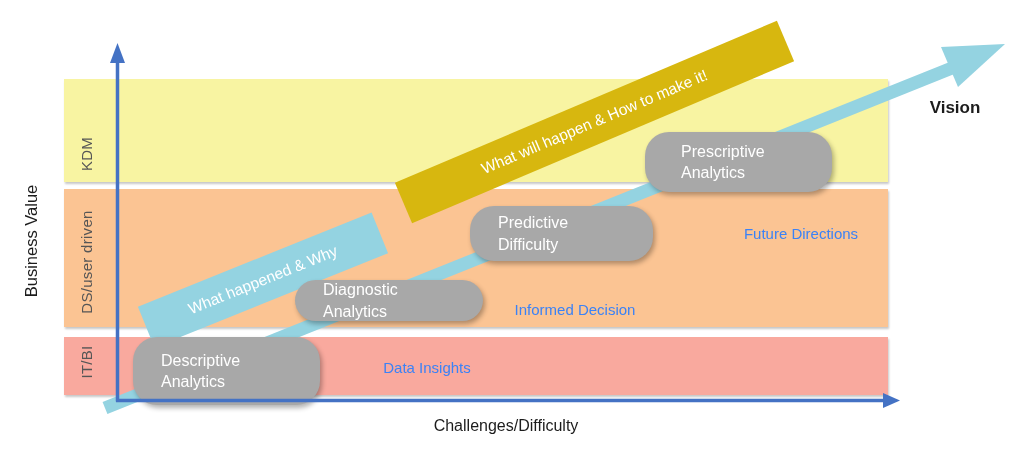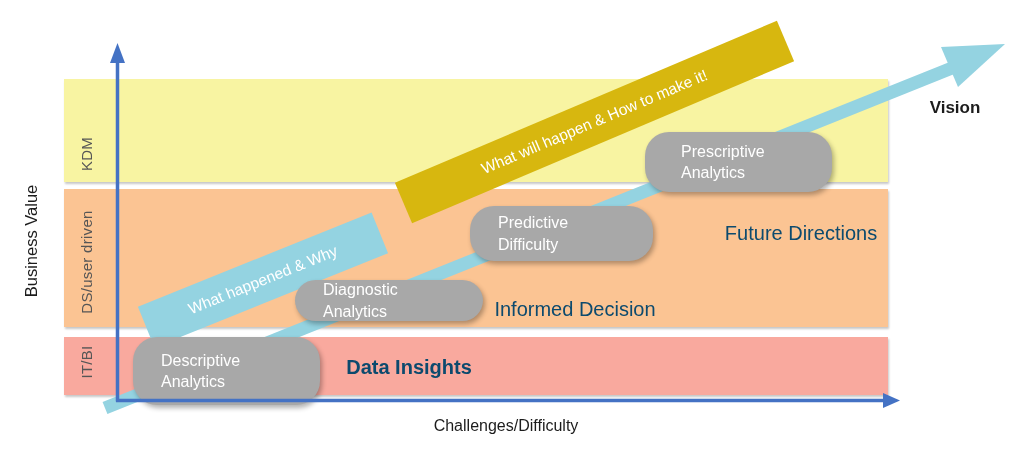--- a/index.html
+++ b/index.html
@@ -47,23 +47,23 @@
     padding-left:28px;box-sizing:border-box;z-index:4;
     box-shadow:2px 3px 5px rgba(0,0,0,0.3);
   }
   .stage-label{white-space:pre-line;}
   #box-descriptive {left:133px;top:337px;width:187px;height:68px;}
   #box-diagnostic  {left:295px;top:280px;width:188px;height:41px;}
   #box-predictive  {left:470px;top:206px;width:183px;height:55px;}
   #box-prescriptive{left:645px;top:132px;width:187px;height:60px;padding-left:36px;}
 
   
-  .outcome{position:absolute;color:#0c4a6e;font-size:20px;white-space:nowrap;
+  .outcome{position:absolute;color:#3b82f6;font-size:15px;white-space:nowrap;
     transform:translate(-50%,-50%);z-index:6;}
-  #outcome-data     {left:409px;top:367px;font-weight:bold;}
+  #outcome-data     {left:427px;top:367px;}
   #outcome-informed {left:575px;top:309px;}
   #outcome-future   {left:801px;top:233px;}
 </style>
 </head>
 <body>
 
 <div class="band" id="band-kdm"></div>
 <div class="band" id="band-ds"></div>
 <div class="band" id="band-it"></div>
 

